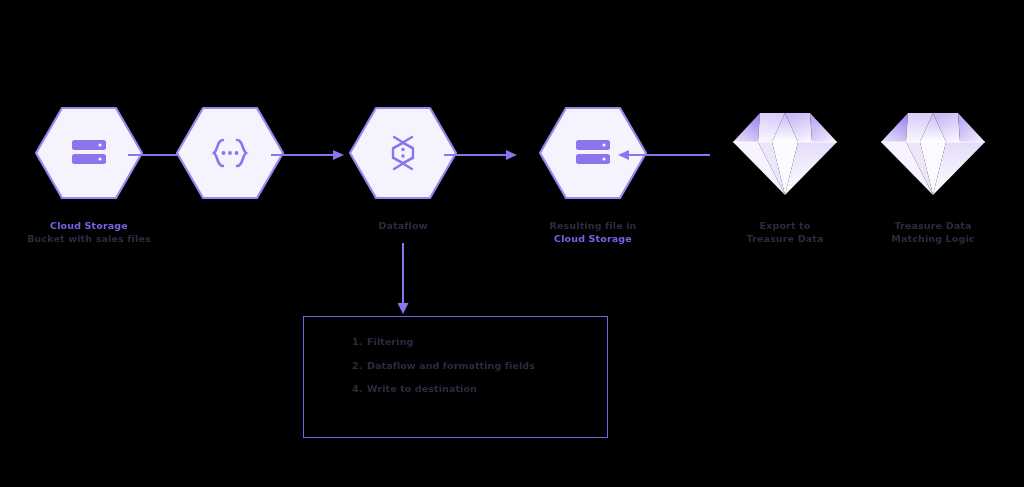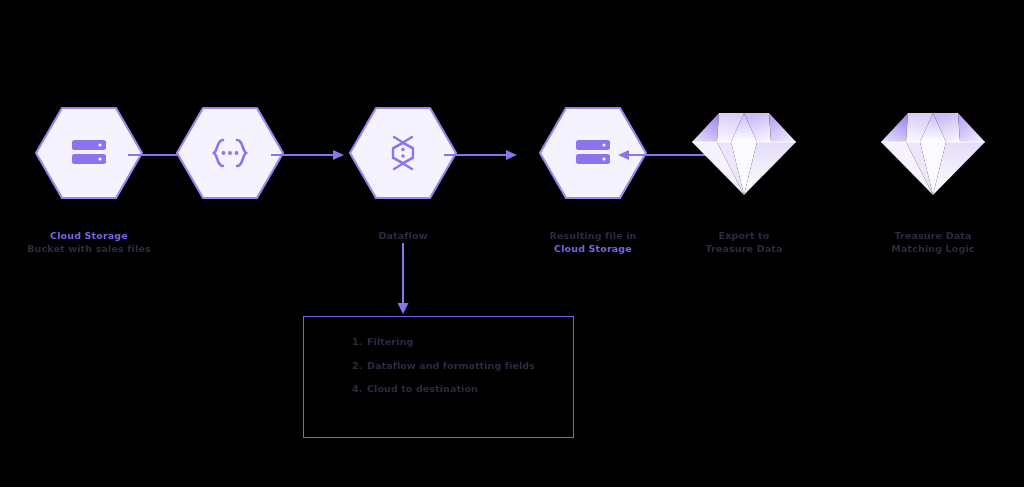--- a/index.html
+++ b/index.html
@@ -29,42 +29,42 @@
   }
   .hex-wrap {
     position: relative;
     width: 110px;
     height: 96px;
     margin: 0 auto;
   }
   .hex-svg { display: block; width: 110px; height: 96px; }
 
   .node-label {
-    margin-top: 28px;
+    margin-top: 18px;
     font-size: 9.5px;
     font-weight: bold;
     line-height: 1.42;
     letter-spacing: 0.15px;
     color: #2e2a40;
   }
   .node-label .accent { color: #7b61e8; display: block; }
   .node-label .dark   { display: block; }
 
   
   .conn {
     position: absolute;
   }
   .conn svg { display: block; overflow: visible; }
 
   
   .steps-box {
     position: absolute;
     left: 303px;
     top: 316px;
-    width: 271px;
+    width: 305px;
     height: 122px;
     border: 1.6px solid #7b61e8;
     background: transparent;
     box-sizing: border-box;
   }
   .steps-list {
     margin: 0;
     padding: 20px 0 0 48px;
     list-style: none;
   }
@@ -216,21 +216,21 @@
     </div>
   </div>
 
   <div class="conn" style="left:618px; top:149px;">
     <svg width="92" height="12" viewBox="0 0 92 12">
       <line x1="11" y1="6" x2="92" y2="6" stroke="#8d74ec" stroke-width="2"></line>
       <polygon points="11,1 0,6 11,11" fill="#8d74ec"></polygon>
     </svg>
   </div>
 
-  <div class="node" style="left:682px; top:105px;">
+  <div class="node" style="left:723px; top:105px;">
     <div class="hex-wrap">
       <svg width="110" height="96" viewBox="0 0 110 96">
 
         <polygon points="3,37 30,8 28,37" fill="url(#dgA)"></polygon>
 
         <polygon points="28,37 30,8 55,8 42,37" fill="url(#dgB)"></polygon>
 
         <polygon points="42,37 55,8 68,37" fill="url(#dgC)"></polygon>
 
         <polygon points="68,37 55,8 80,8 82,37" fill="url(#dgD)"></polygon>
@@ -277,18 +277,18 @@
 
   <div class="steps-box">
     <ol class="steps-list">
       <li>
         <span class="num">1.</span><span>Filtering</span>
       </li>
       <li>
         <span class="num">2.</span><span>Dataflow and formatting fields</span>
       </li>
       <li>
-        <span class="num">4.</span><span>Cloud to destination</span>
+        <span class="num">4.</span><span>Write to destination</span>
       </li>
     </ol>
   </div>
 
 </div>
 
 </body></html>

